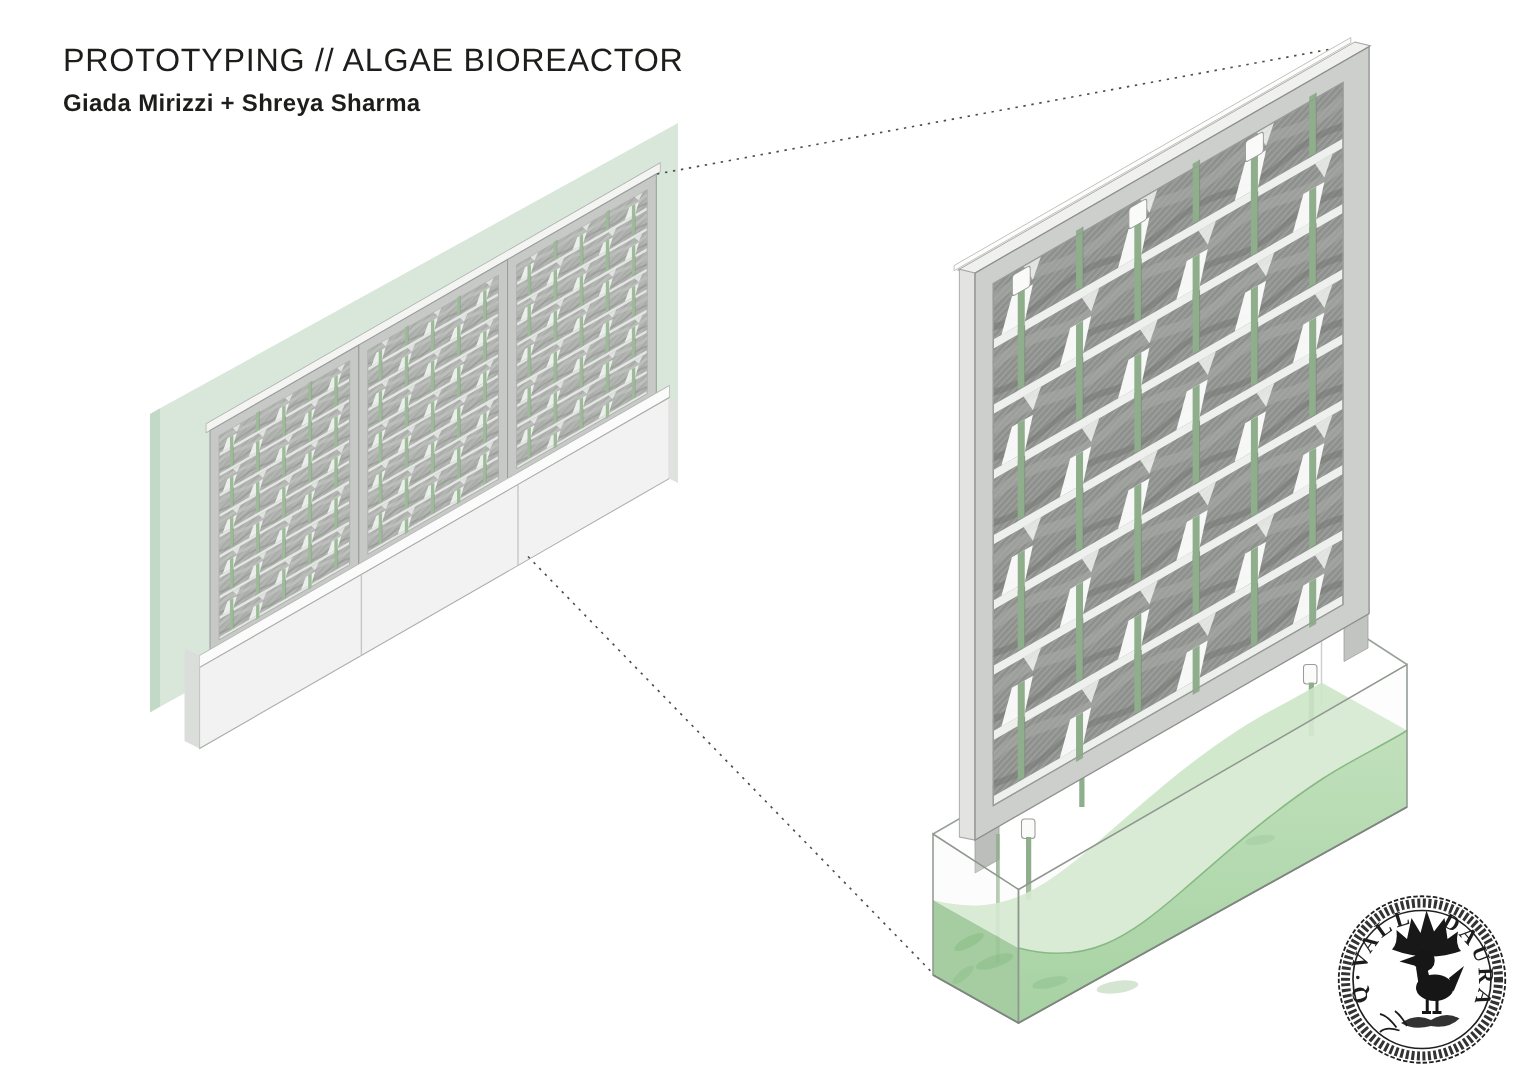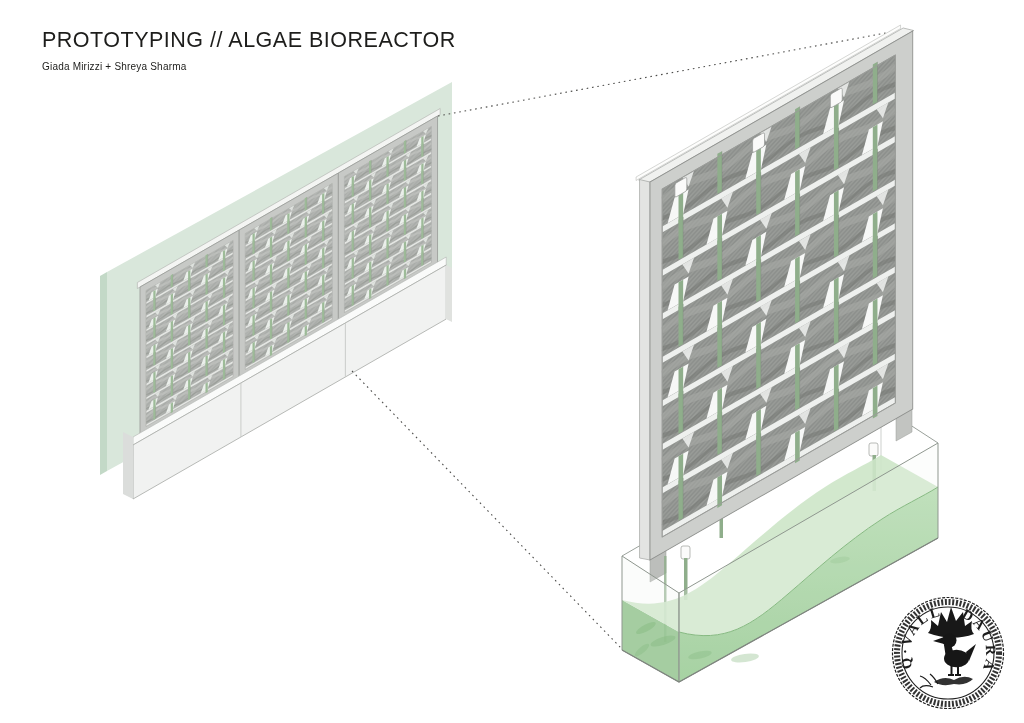--- a/index.html
+++ b/index.html
@@ -1,20 +1,20 @@
 <!DOCTYPE html>
 <html><head>
 <meta charset="utf-8">
 <style>
   html,body{margin:0;padding:0;background:#ffffff;}
   .page{position:relative;width:1024px;height:723px;background:#ffffff;overflow:hidden;
         font-family:"Liberation Sans",sans-serif;}
   .page-title{position:absolute;left:42px;top:28px;margin:0;font-size:21.5px;font-weight:400;
         letter-spacing:.5px;color:#1d1d1b;}
-  .byline{position:absolute;left:42px;top:61px;margin:0;font-size:10px;font-weight:400;
+  .byline{position:absolute;left:42px;top:61px;margin:0;font-size:16px;font-weight:700;
         letter-spacing:.2px;color:#1d1d1b;}
   svg.scene{position:absolute;left:0;top:0;width:1024px;height:723px;}
   .stamp-text{font-family:"Liberation Serif",serif;font-weight:700;font-size:14.5px;
         letter-spacing:2.5px;fill:#1c1c1c;}
 </style>
 </head>
 <body>
 
 <div class="page">
   <h1 class="page-title">PROTOTYPING // ALGAE BIOREACTOR</h1>

